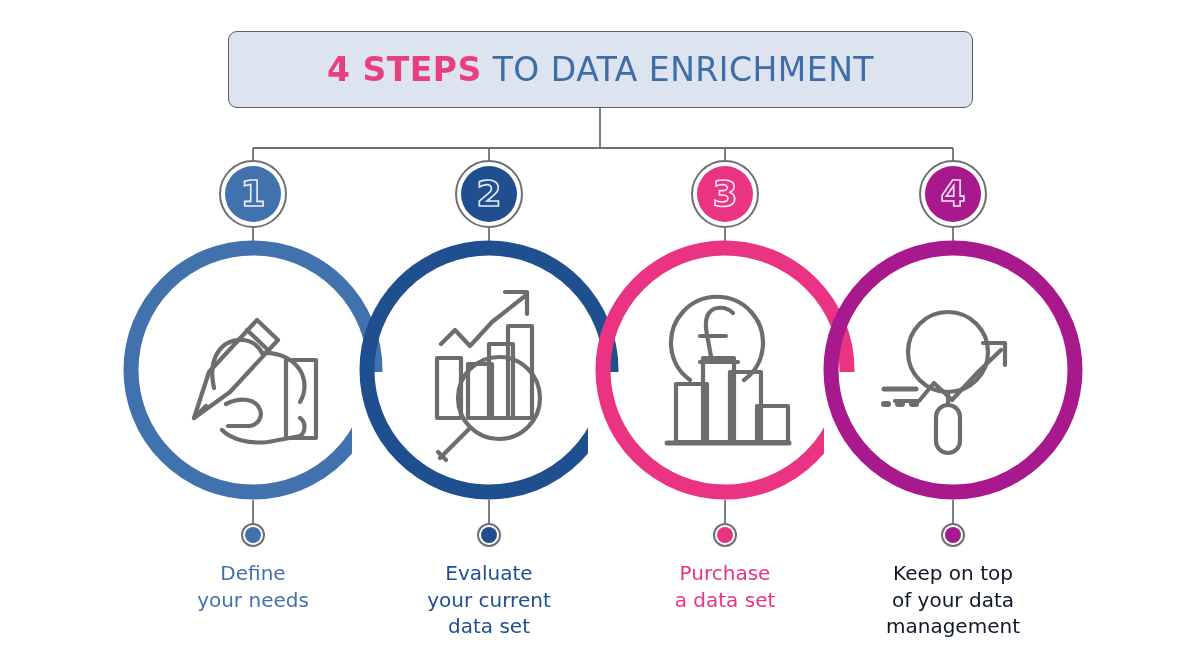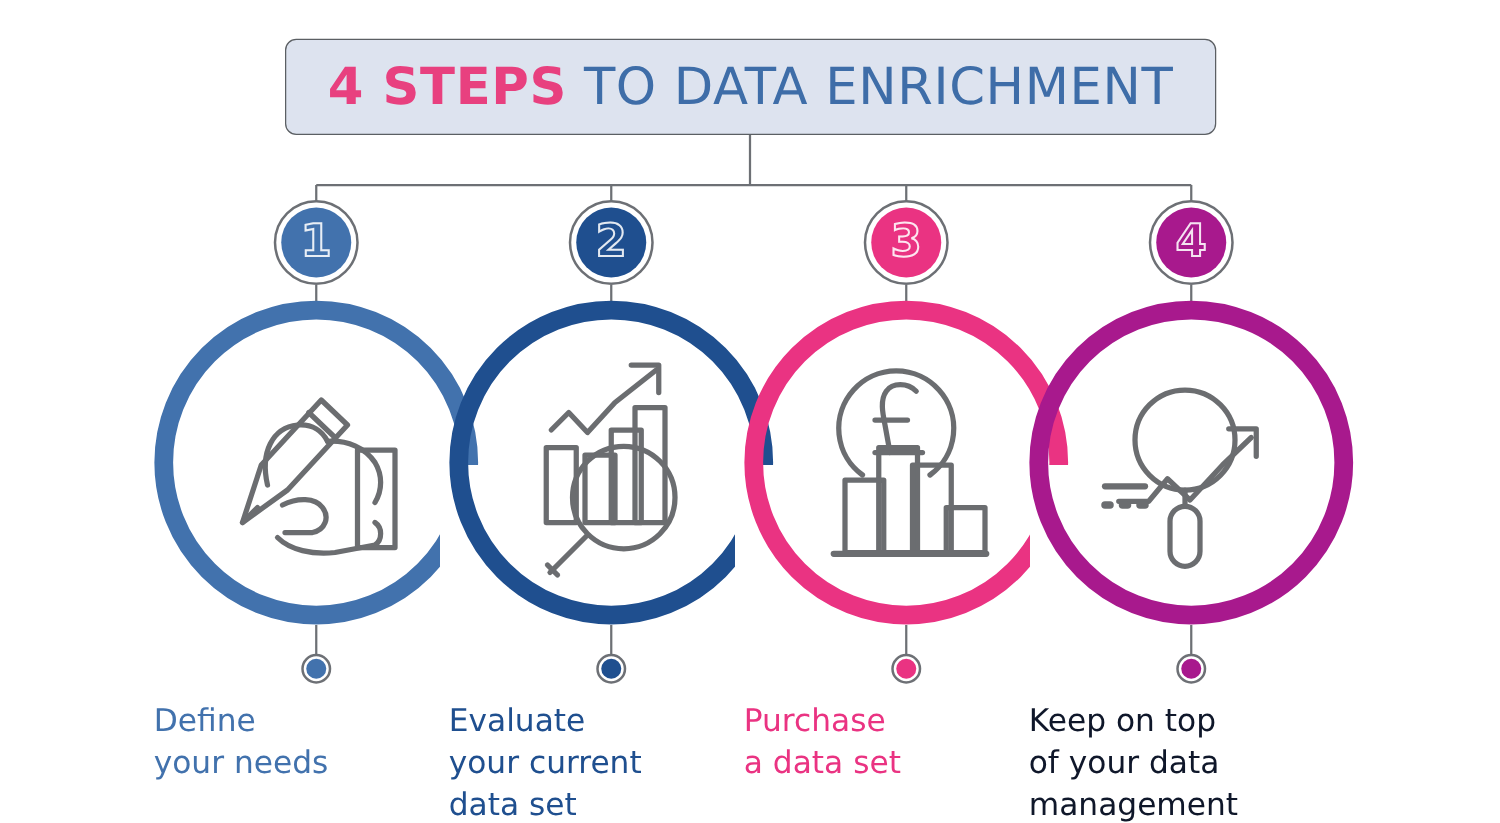--- a/index.html
+++ b/index.html
@@ -29,21 +29,21 @@
     height: 77px;
     box-sizing: border-box;
     background: #dde3ef;
     border: 1.5px solid #5b5f63;
     border-radius: 9px;
     display: flex;
     align-items: center;
     justify-content: center;
   }
   .title-text {
-    font-size: 41px;
+    font-size: 33px;
     letter-spacing: 0.5px;
     white-space: nowrap;
     line-height: 1;
   }
   .title-strong {
     color: #e8407f;
     font-weight: bold;
   }
   .title-rest {
     color: #3e6da8;
@@ -106,21 +106,22 @@
   .dot-inner {
     width: 16px;
     height: 16px;
     border-radius: 50%;
   }
 
   
   .caption {
     position: absolute;
     width: 260px;
-    font-size: 25px;
+    text-align: center;
+    font-size: 20px;
     line-height: 1.33;
     white-space: pre-line;
   }
 </style>
 </head>
 <body>
 
 <div id="stage">
 
   <div class="title-box" style="background: rgb(221, 227, 239); border-color: rgb(91, 95, 99);">

